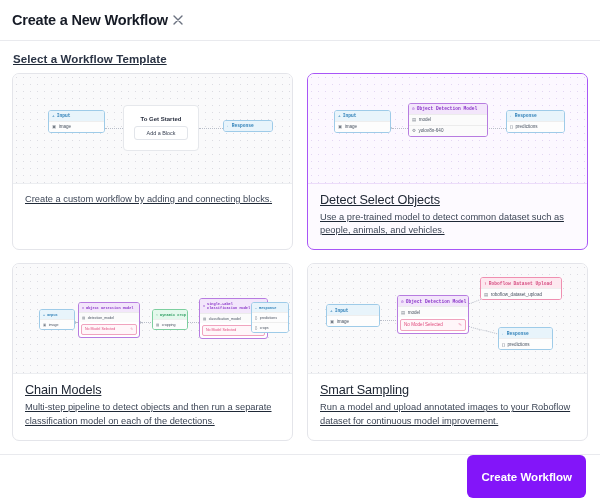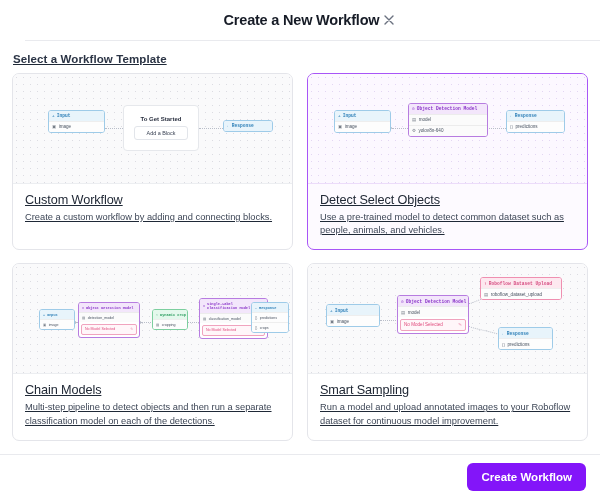--- a/index.html
+++ b/index.html
@@ -8,24 +8,23 @@
     font-family: "Liberation Sans", sans-serif;
     background: #ffffff;
     color: #1f2937;
     overflow: hidden;
   }
   .modal { width: 600px; height: 498px; display: flex; flex-direction: column; background:#fff; }
 
   
   .modal-header {
     height: 41px; flex: 0 0 41px;
-    display: flex; align-items: center; justify-content: center;
+    display: flex; align-items: center; justify-content: flex-start;
     padding: 0 14px 0 12px;
     border-bottom: 1px solid #e9eaee;
-    margin-left: 25px;
   }
   .modal-title { font-size: 14.5px; font-weight: bold; color: #161b26; letter-spacing: -0.2px; }
   .close-btn {
     width: 20px; height: 20px; display:flex; align-items:center; justify-content:center;
     cursor: pointer; color: #6b7280; background:none; border:none; border-radius:4px;
   }
   .close-btn svg { display:block; }
 
   
   .modal-body { flex: 1 1 auto; padding: 12px 12px 0 12px; overflow: hidden; text-decoration: underline; }
@@ -97,21 +96,21 @@
     position:absolute; background:#fff; border:1px solid #e6e8ec; border-radius:4px;
     display:flex; flex-direction:column; align-items:center; justify-content:center; gap:4px;
   }
   .start-title { font-size:6px; font-weight:bold; color:#2a3040; }
   .start-btn { font-size:5.4px; color:#3b4354; border:1px solid #e2e5ea; border-radius:3px;
                padding:3px 12px; background:#fff; }
 
   
   .modal-footer {
     flex: 0 0 44px; border-top:1px solid #e9eaee;
-    display:flex; align-items:center; justify-content:flex-end;
+    display:flex; justify-content:flex-end;
     padding: 0 14px; background:#fff;
   }
   .primary-btn {
     background:#8315f9; color:#fff; border:none; border-radius:6px;
     font-size:11.5px; font-weight:bold; padding:8px 14px; cursor:pointer;
     font-family:"Liberation Sans", sans-serif;
   }
 </style>
 </head>
 <body>
@@ -158,21 +157,20 @@
           </div>
 
           <div class="node blue" style="left:210px; top:46px; width:50px;">
             <div class="node-head">
               <span class="mini-ic">←</span>
               <span>Response</span>
             </div>
           </div>
         </div>
         <div class="card-text">
-          <div class="card-title">Custom Workflow</div>
           <div class="card-desc">Create a custom workflow by adding and connecting blocks.</div>
         </div>
       </div>
 
       <div class="card selected">
         <div class="card-preview">
           <div class="dot-edge" style="left:84px; top:54px; width:22px;"></div>
           <div class="edge-dot" style="left:82px; top:53px;"></div>
           <div class="edge-dot" style="left:105px; top:53px;"></div>
           <div class="dot-edge" style="left:178px; top:54px; width:22px;"></div>

